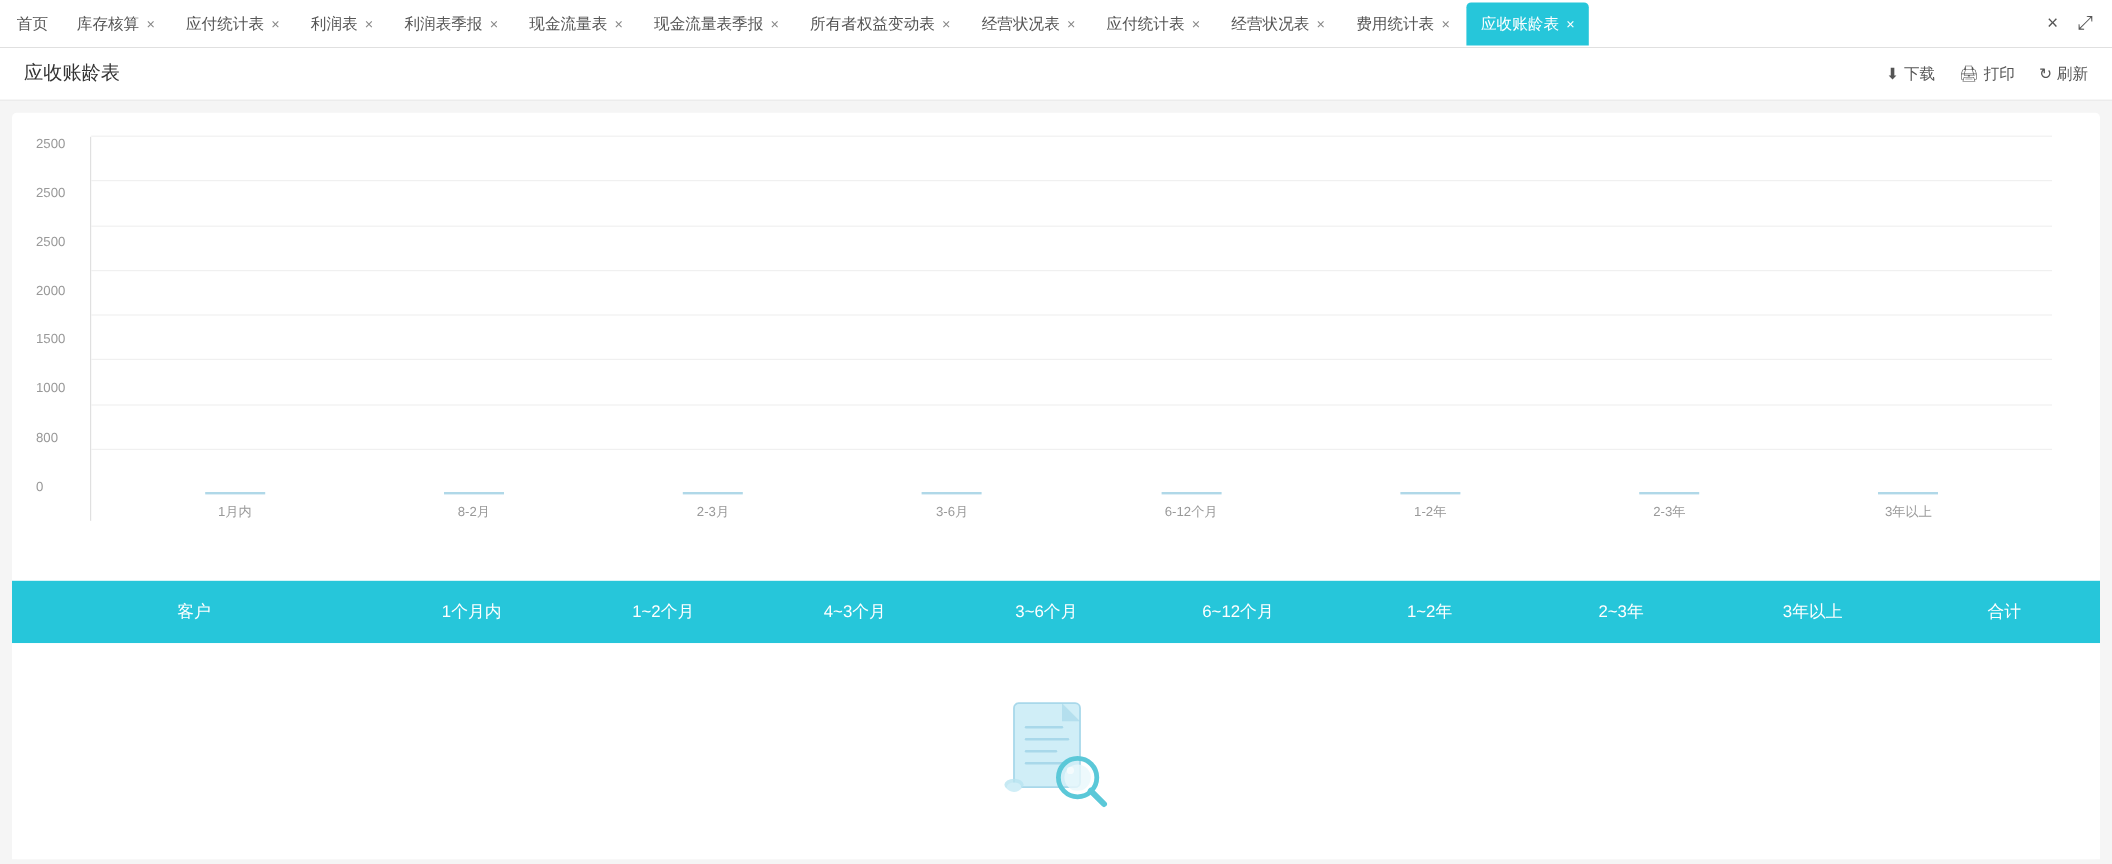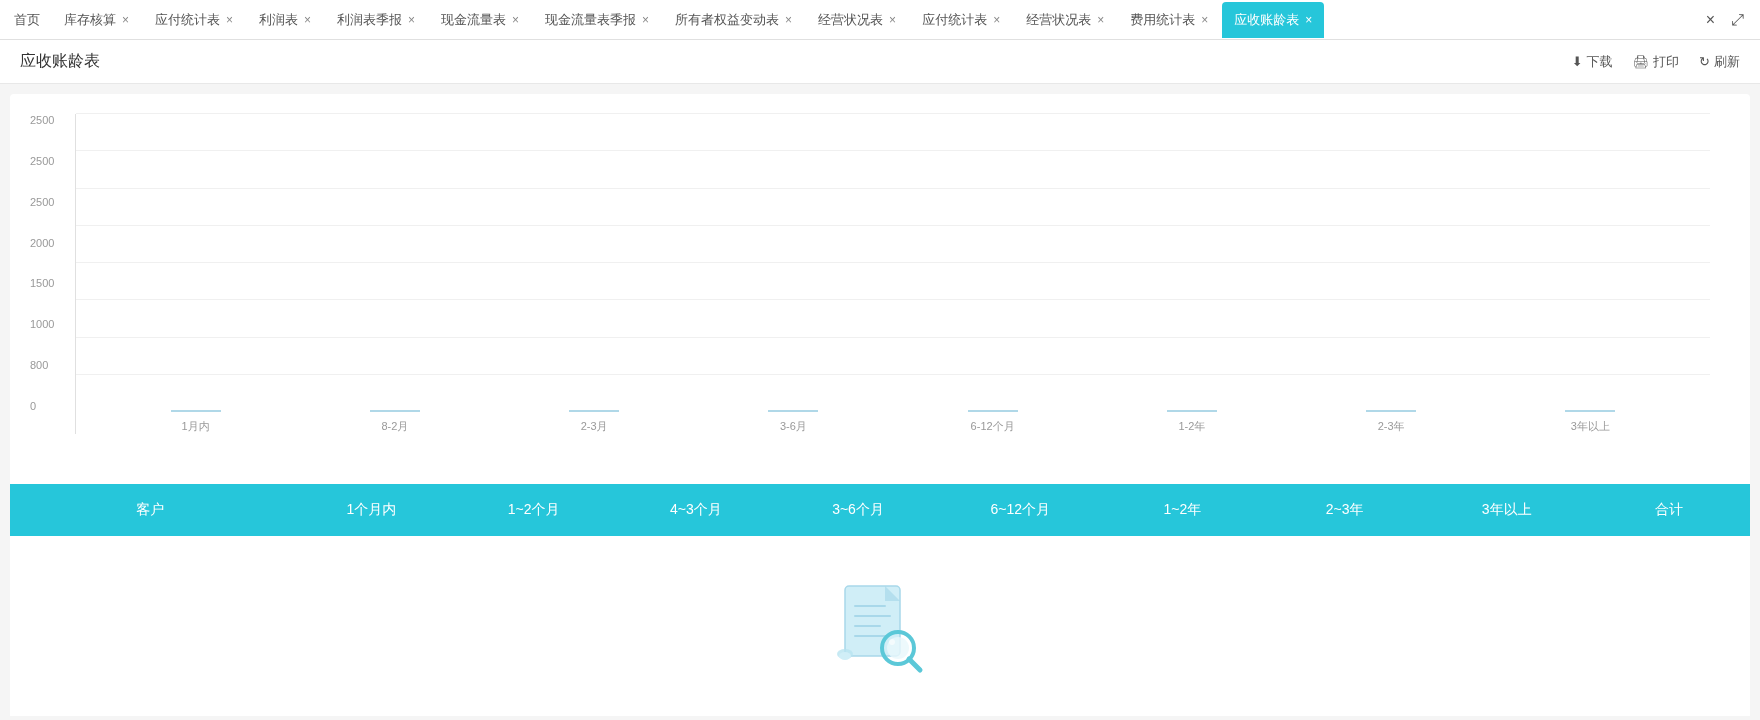--- a/index.html
+++ b/index.html
@@ -198,21 +198,21 @@
       display: flex;
       background: #26c6da;
       color: #fff;
       font-size: 14px;
       height: 52px;
       align-items: center;
     }
     .th-cell {
       flex: 1;
       text-align: center;
-      padding: 0 22px;
+      padding: 0 8px;
     }
     .th-cell.customer { flex: 2; }
 
     
     .table-body {
       background: #fff;
       min-height: 160px;
       display: flex;
       flex-direction: column;
       align-items: center;

